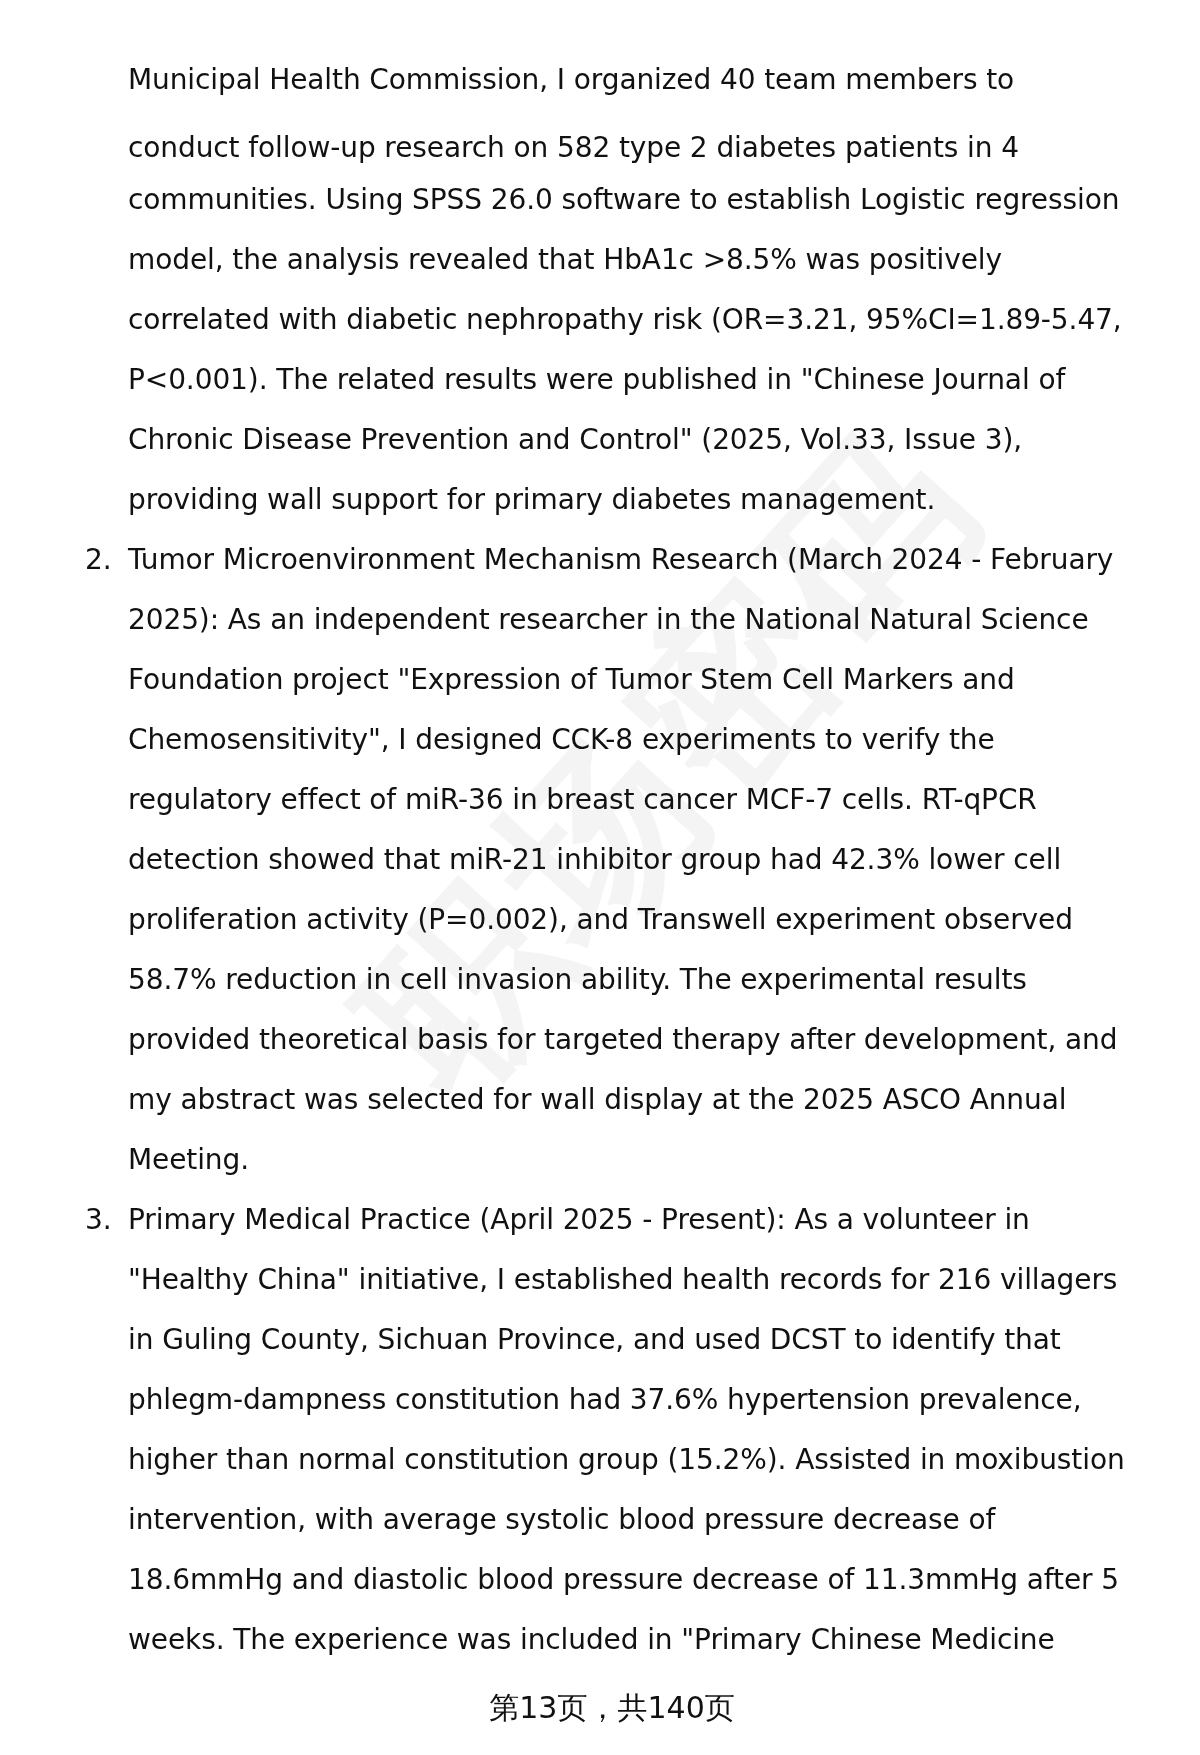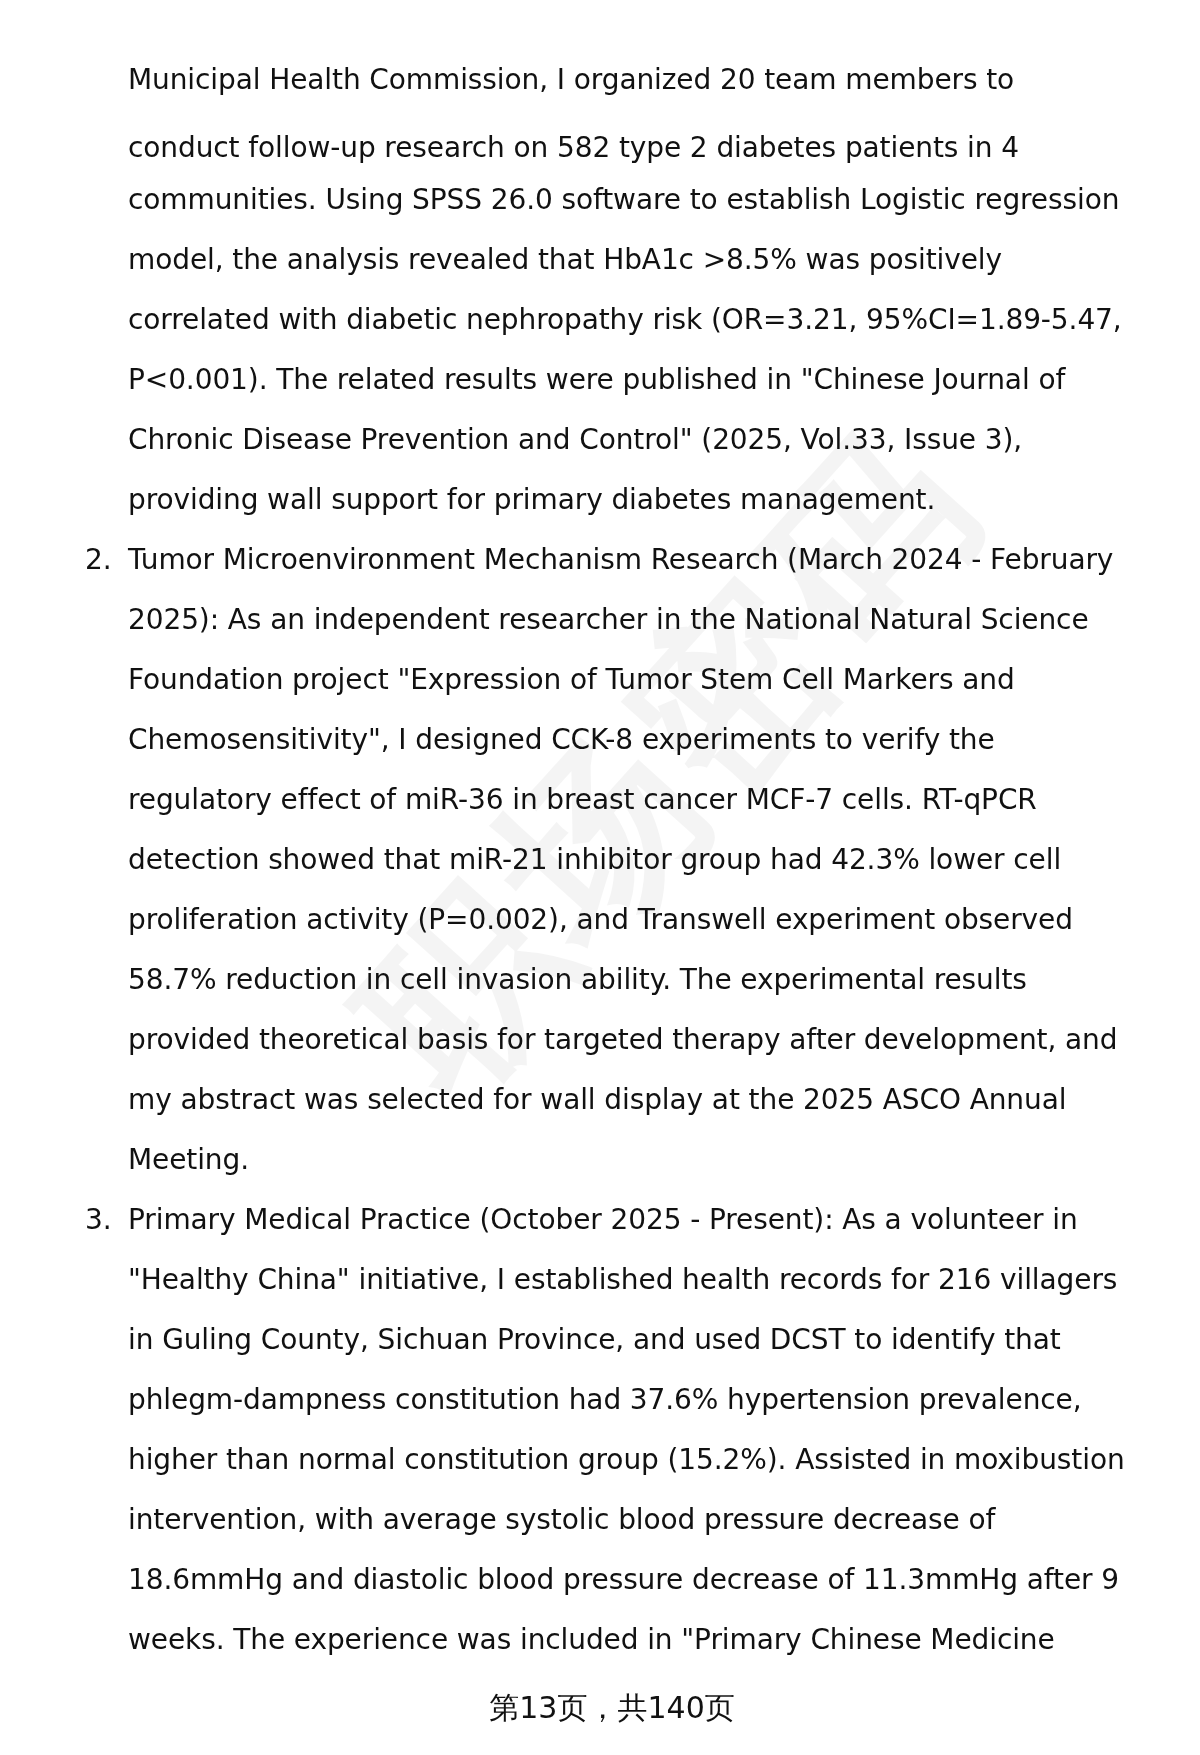--- a/index.html
+++ b/index.html
@@ -70,21 +70,21 @@
   }
 </style>
 </head>
 <body>
 
 <div class="page">
 
   <div class="watermark">职场密码</div>
 
   <div>
-    <div class="line" style="top:50px">Municipal Health Commission, I organized 20 team members to</div>
+    <div class="line" style="top:50px">Municipal Health Commission, I organized 40 team members to</div>
     <div class="line" style="top:118px">conduct follow-up research on 582 type 2 diabetes patients in 4</div>
     <div class="line" style="top:170px">communities. Using SPSS 26.0 software to establish Logistic regression</div>
     <div class="line" style="top:230px">model, the analysis revealed that HbA1c &gt;8.5% was positively</div>
     <div class="line" style="top:290px">correlated with diabetic nephropathy risk (OR=3.21, 95%CI=1.89-5.47,</div>
     <div class="line" style="top:350px">P&lt;0.001). The related results were published in "Chinese Journal of</div>
     <div class="line" style="top:410px">Chronic Disease Prevention and Control" (2025, Vol.33, Issue 3),</div>
     <div class="line" style="top:470px">providing wall support for primary diabetes management.</div>
   </div>
 
   <div>
@@ -97,24 +97,24 @@
     <div class="line" style="top:830px">detection showed that miR-21 inhibitor group had 42.3% lower cell</div>
     <div class="line" style="top:890px">proliferation activity (P=0.002), and Transwell experiment observed</div>
     <div class="line" style="top:950px">58.7% reduction in cell invasion ability. The experimental results</div>
     <div class="line" style="top:1010px">provided theoretical basis for targeted therapy after development, and</div>
     <div class="line" style="top:1070px">my abstract was selected for wall display at the 2025 ASCO Annual</div>
     <div class="line" style="top:1130px">Meeting.</div>
   </div>
 
   <div>
     <div class="num" style="top:1190px">3.</div>
-    <div class="line" style="top:1190px">Primary Medical Practice (October 2025 - Present): As a volunteer in</div>
+    <div class="line" style="top:1190px">Primary Medical Practice (April 2025 - Present): As a volunteer in</div>
     <div class="line" style="top:1250px">"Healthy China" initiative, I established health records for 216 villagers</div>
     <div class="line" style="top:1310px">in Guling County, Sichuan Province, and used DCST to identify that</div>
     <div class="line" style="top:1370px">phlegm-dampness constitution had 37.6% hypertension prevalence,</div>
     <div class="line" style="top:1430px">higher than normal constitution group (15.2%). Assisted in moxibustion</div>
     <div class="line" style="top:1490px">intervention, with average systolic blood pressure decrease of</div>
-    <div class="line" style="top:1550px">18.6mmHg and diastolic blood pressure decrease of 11.3mmHg after 9</div>
+    <div class="line" style="top:1550px">18.6mmHg and diastolic blood pressure decrease of 11.3mmHg after 5</div>
     <div class="line" style="top:1610px">weeks. The experience was included in "Primary Chinese Medicine</div>
   </div>
 
   <div class="footer">第13页，共140页</div>
 </div>
 
 </body></html>

